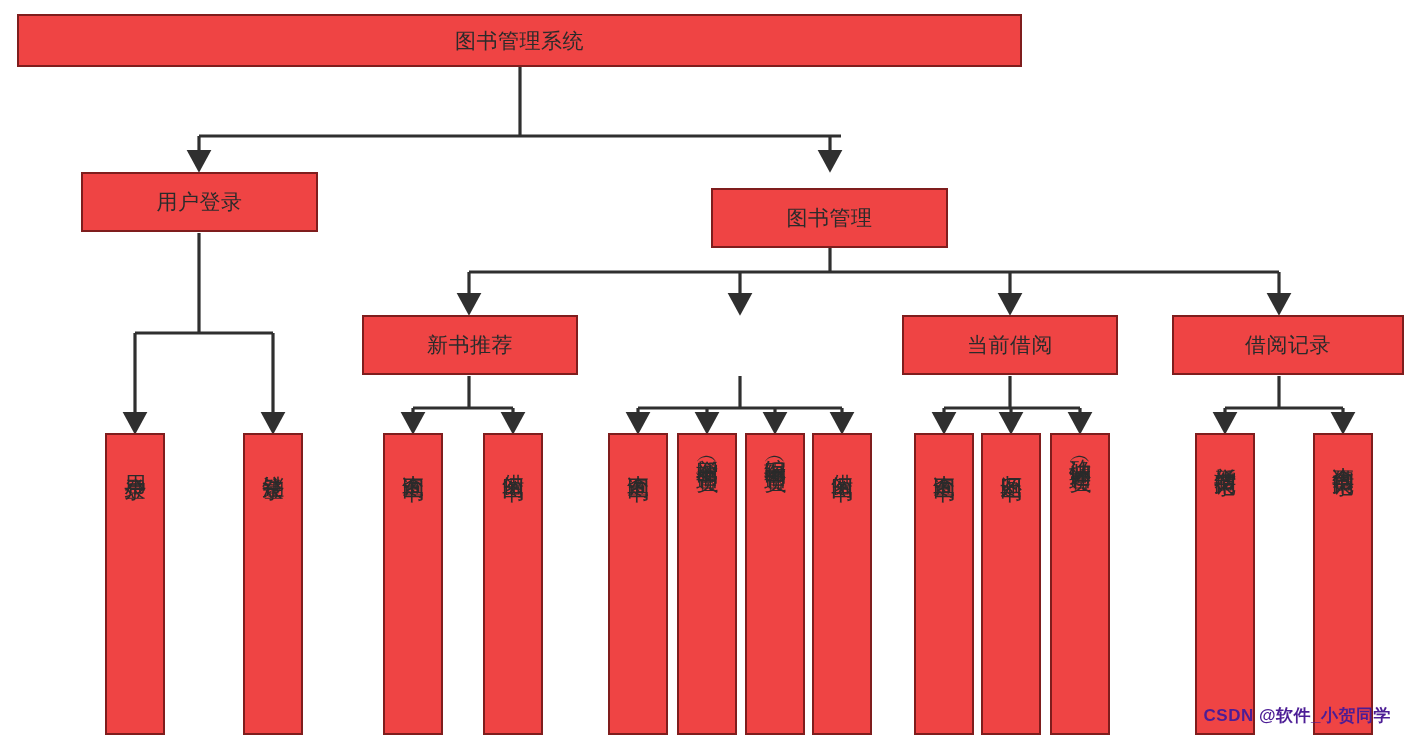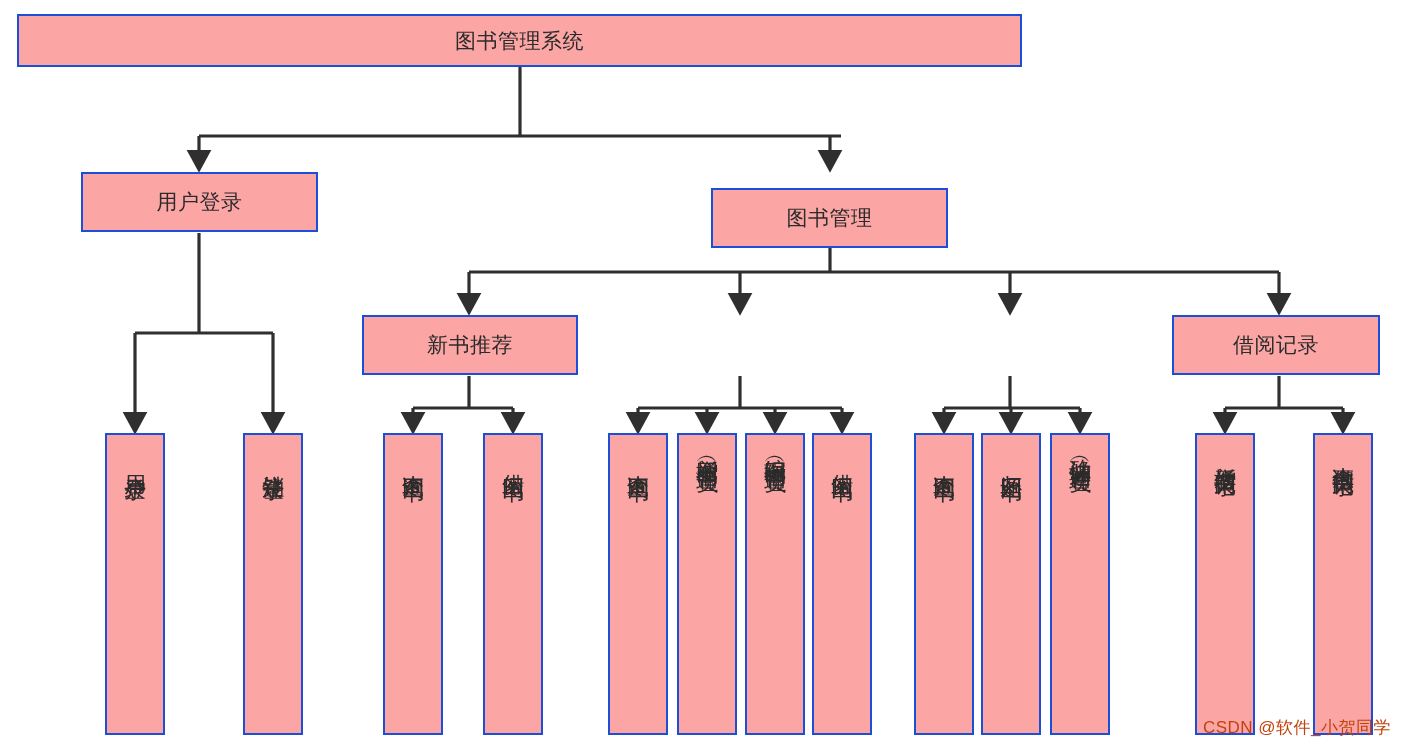--- a/index.html
+++ b/index.html
@@ -21,22 +21,22 @@
     position: absolute;
     left: 0;
     top: 0;
     width: 1405px;
     height: 747px;
     pointer-events: none;
   }
   .node {
     position: absolute;
     box-sizing: border-box;
-    border: 2px solid #1d4ed8;
-    background: #fca5a5;
+    border: 2px solid #7f1d1d;
+    background: #ef4444;
     display: flex;
     align-items: center;
     justify-content: center;
     color: #2b2b2b;
   }
   .node .label {
     font-size: 21px;
     line-height: 1.12;
     letter-spacing: 0.5px;
     white-space: nowrap;
@@ -53,25 +53,26 @@
     white-space: normal;
     letter-spacing: 2px;
     font-size: 22px;
   }
   .node.leaf-shift .label {
     margin-top: 0;
   }
   .watermark {
     position: absolute;
     right: 14px;
-    bottom: 8px;
+    bottom: 20px;
     font-size: 17px;
-    color: #c2410c;
+    color: #4c1d95;
     letter-spacing: 0.5px;
     white-space: nowrap;
+    font-weight: bold;
   }
 </style>
 </head>
 <body>
 
 <div id="canvas">
 
   <svg class="edges" viewBox="0 0 1405 747">
     <defs>
       <marker id="arrow" markerWidth="9" markerHeight="9" refX="3.2" refY="4.5" orient="auto" markerUnits="strokeWidth">
@@ -129,21 +130,24 @@
   <div class="node" style="left:81px; top:172px; width:237px; height:60px;">
     <span class="label">用户登录</span>
   </div>
   <div class="node" style="left:711px; top:172px; width:237px; height:60px;margin-top:16px;">
     <span class="label">图书管理</span>
   </div>
 
   <div class="node" style="left:362px; top:315px; width:216px; height:60px;justify-content:center;">
     <span class="label">新书推荐</span>
   </div>
-  <div class="node" style="left:1172px; top:315px; width:208px; height:60px;justify-content:center;">
+  <div class="node" style="left:902px; top:315px; width:216px; height:60px;">
+    <span class="label">当前借阅</span>
+  </div>
+  <div class="node" style="left:1172px; top:315px; width:232px; height:60px;justify-content:center;">
     <span class="label">借阅记录</span>
   </div>
 
   <div class="node vertical" style="left:105px; top:433px; width:60px; height:302px;">
     <span class="label">用户登录</span>
   </div>
   <div class="node vertical" style="left:243px; top:433px; width:60px; height:302px;">
     <span class="label">注销登录</span>
   </div>
 

